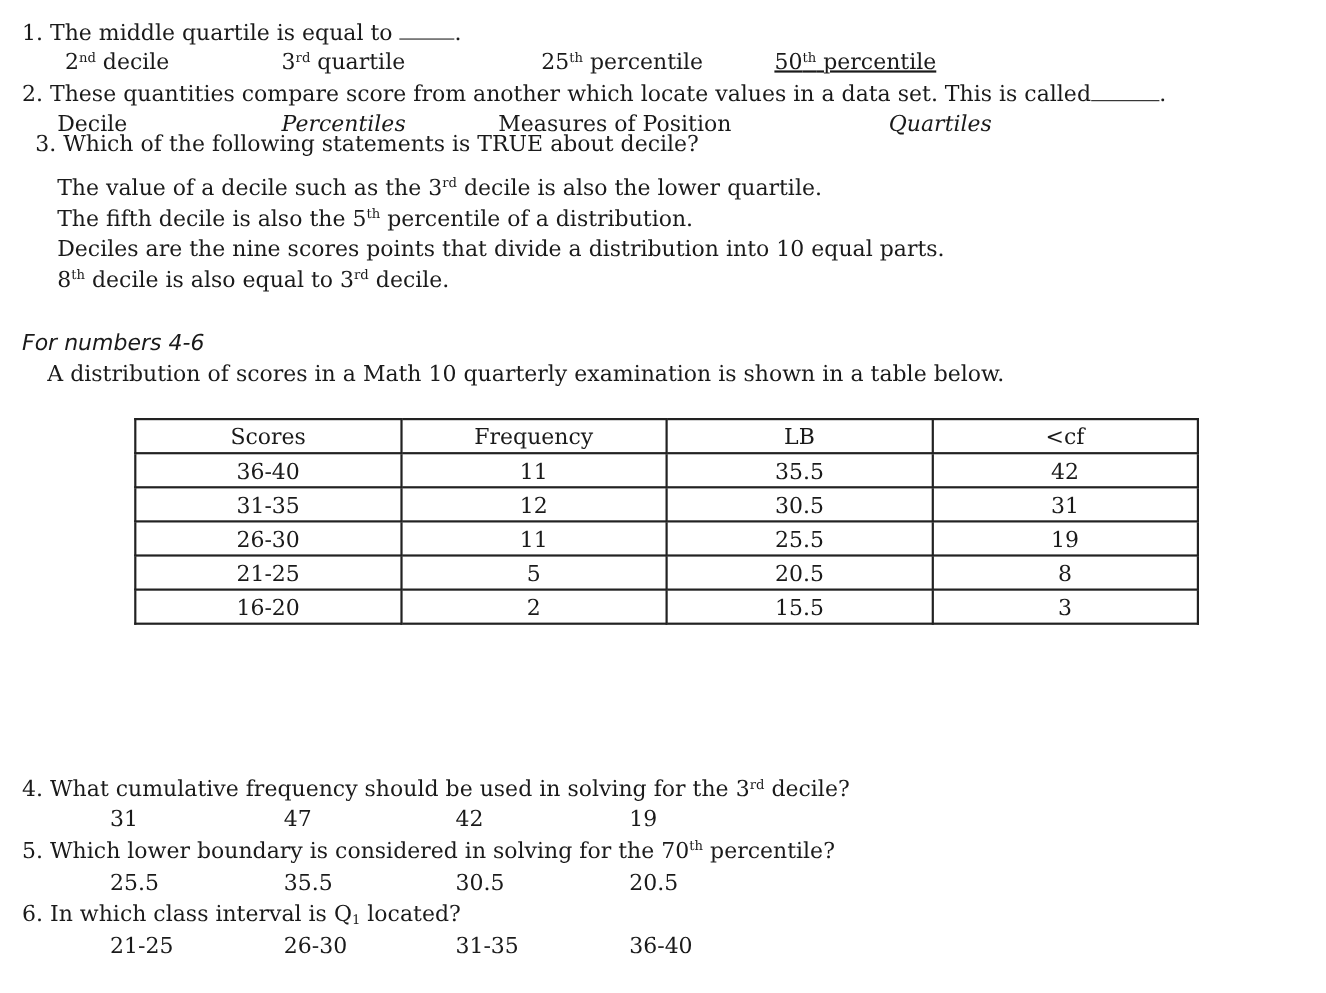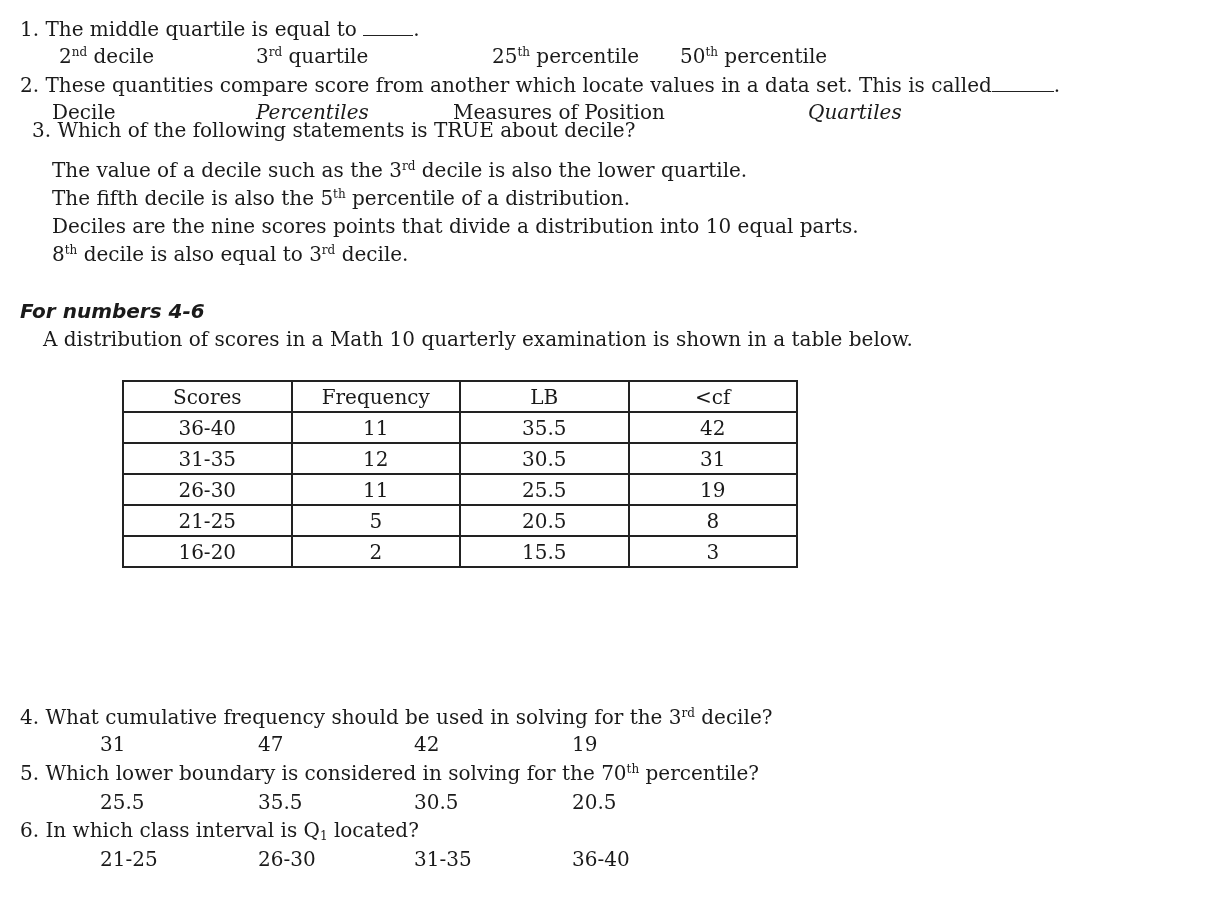--- a/index.html
+++ b/index.html
@@ -5,44 +5,44 @@
   html, body { margin: 0; padding: 0; background: #ffffff; }
   body {
     width: 1205px; height: 903px; overflow: hidden; position: relative;
     font-family: "DejaVu Serif", "Liberation Serif", serif;
     color: #1a1a1a; font-size: 20px;
   }
   .line { position: absolute; white-space: nowrap; line-height: 26px; }
   .opt { position: absolute; white-space: nowrap; line-height: 26px; }
   sup { font-size: 12px; vertical-align: 7px; line-height: 0; }
   sub { font-size: 12px; vertical-align: -3px; line-height: 0; }
-  .bold-italic { font-weight: bold; font-style: italic; font-family: "DejaVu Sans", "Liberation Sans", sans-serif; }
+  .bold-italic { font-weight: normal; font-style: italic; font-family: "DejaVu Sans", "Liberation Sans", sans-serif; }
   table.dist {
-    position: absolute; left: 122px; top: 380px; width: 676px;
+    position: absolute; left: 122px; top: 380px; width: 968px;
     border-collapse: collapse; font-size: 20px;
   }
   table.dist th, table.dist td {
     border: 2px solid #222; text-align: center; height: 29px; padding: 0;
     font-weight: normal;
   }
   table.dist col { width: 25%; }
   .blank { display: inline-block; border-bottom: 1.5px solid #222; height: 18px; vertical-align: baseline; }
 </style>
 </head>
 <body>
 
 <div class="line" style="left:20px; top:16px;">
   <span>1.</span>
   <span>The middle quartile is equal to</span>
   <span class="blank" style="width:50px;"></span><span>.</span>
 </div>
 <div class="opt" style="left:59px; top:43px;"><span>2</span><sup>nd</sup><span> decile</span></div>
 <div class="opt" style="left:256px; top:43px;"><span>3</span><sup>rd</sup><span> quartile</span></div>
 <div class="opt" style="left:492px; top:43px;"><span>25</span><sup>th</sup><span> percentile</span></div>
-<div class="opt" style="left:680px; top:43px;"><span>50</span><sup>th</sup><span> percentile</span></div>
+<div class="opt" style="left:704px; top:43px;text-decoration:underline;"><span>50</span><sup>th</sup><span> percentile</span></div>
 
 <div class="line" style="left:20px; top:72px;">
   <span>2.</span>
   <span>These quantities compare score from another which locate values in a data set. This is called</span><span class="blank" style="width:62px;"></span><span>.</span>
 </div>
 <div class="opt" style="left:52px; top:99px;">Decile</div>
 <div class="opt" style="left:256px; top:99px;font-style:italic;">Percentiles</div>
 <div class="opt" style="left:453px; top:99px;">Measures of Position</div>
 <div class="opt" style="left:808px; top:99px;font-style:italic;">Quartiles</div>
 

